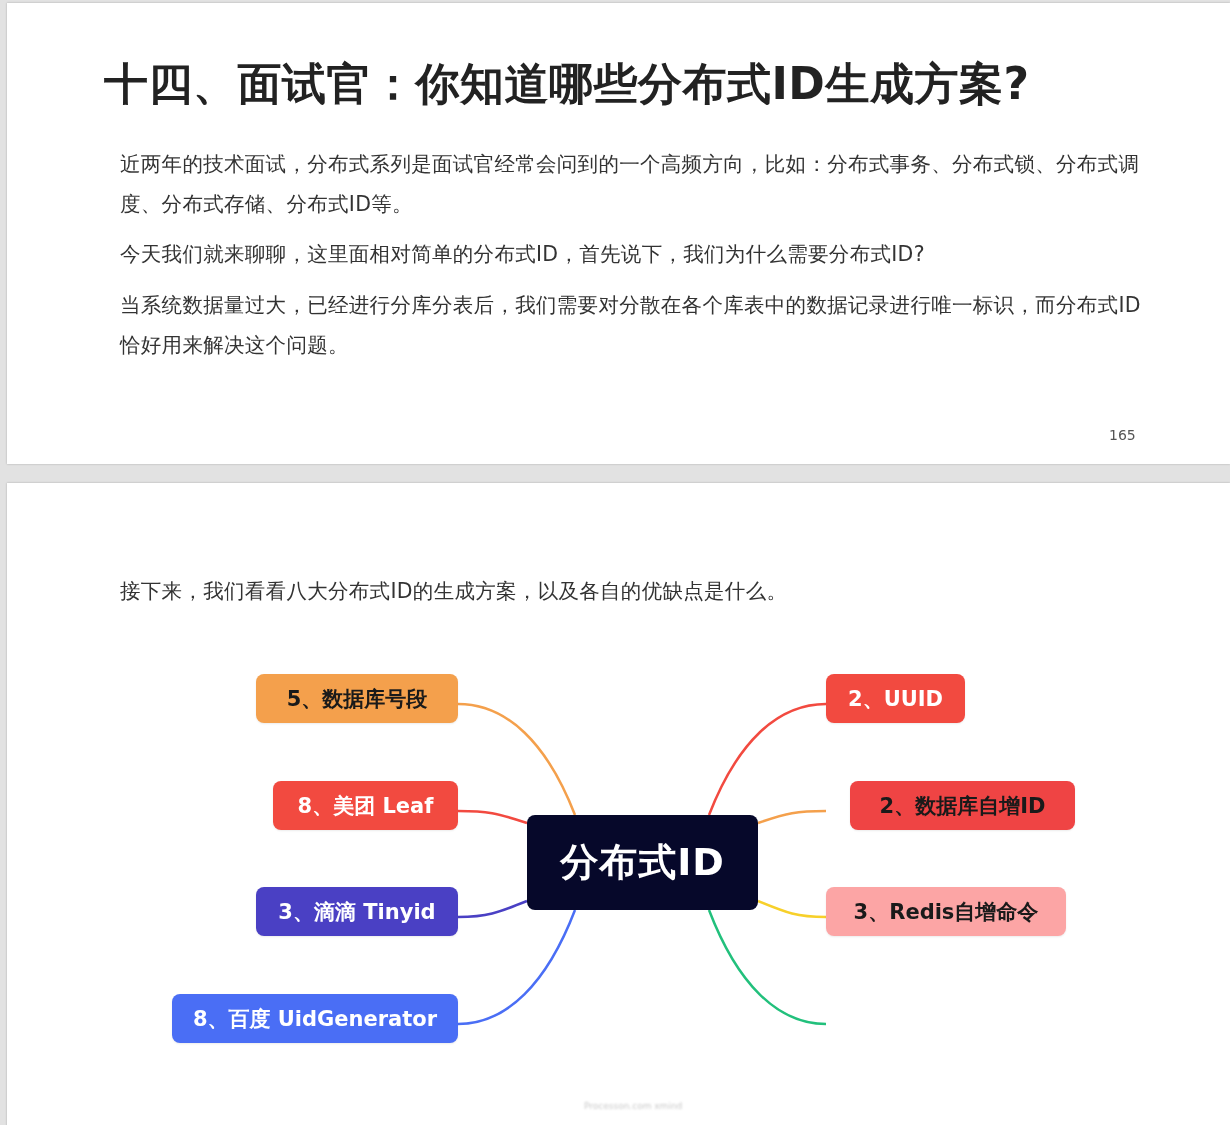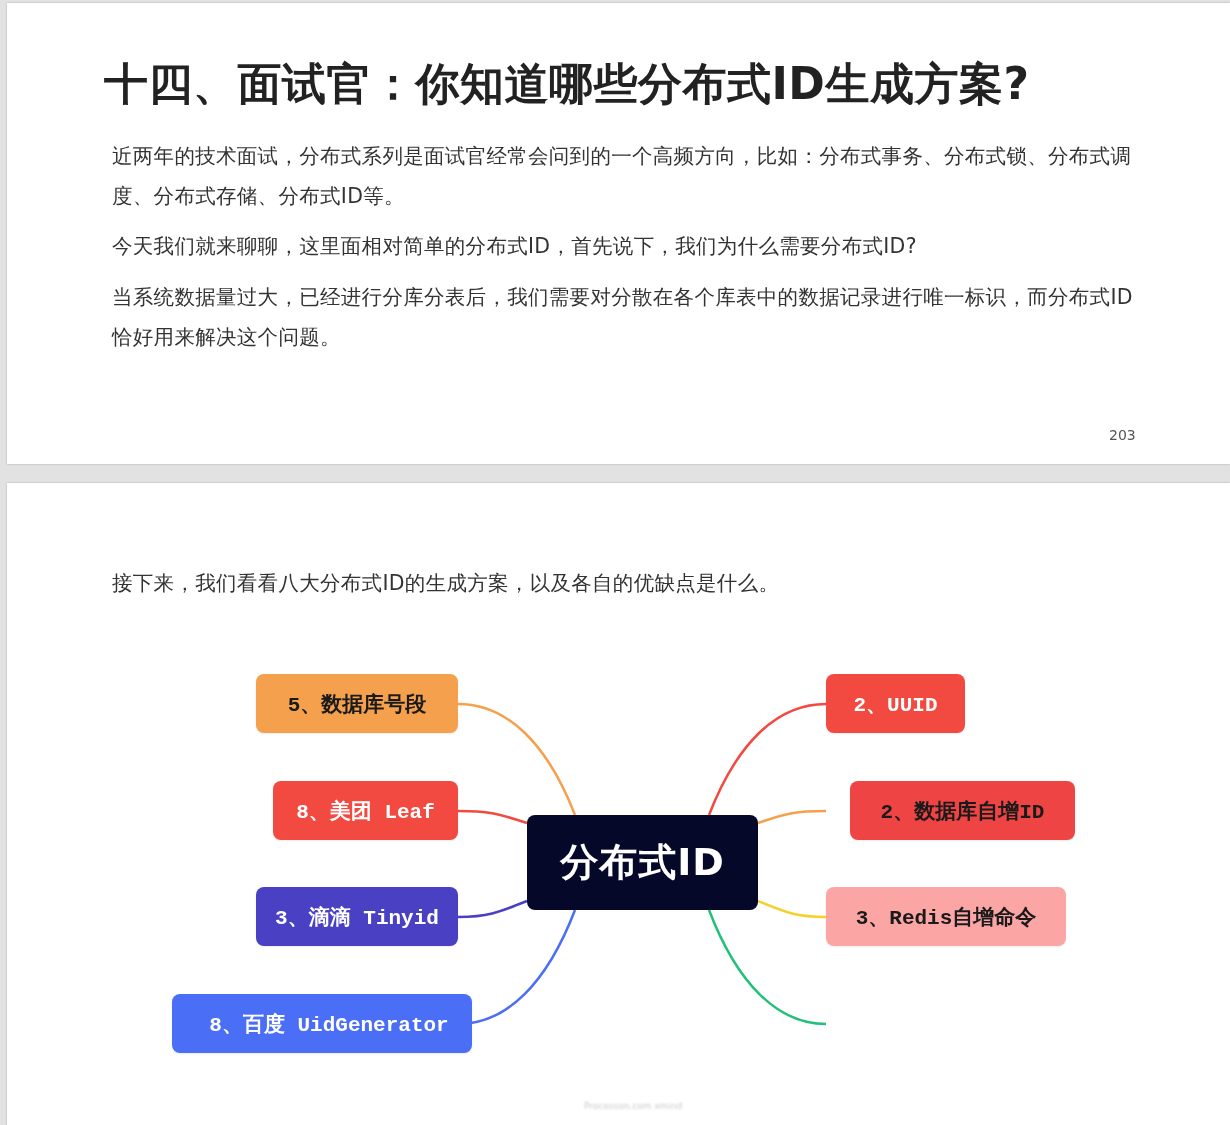--- a/index.html
+++ b/index.html
@@ -35,21 +35,21 @@
       font-size: 44px;
       font-weight: bold;
       color: #222222;
       letter-spacing: 0.5px;
       white-space: nowrap;
     }
     .para {
       position: absolute;
       left: 97px;
       width: 1030px;
-      margin: 8px;
+      margin: 16px;
       font-size: 20.5px;
       line-height: 40px;
       color: #333333;
       letter-spacing: 0.3px;
     }
     .p1 { top: 125px; }
     .p2 { top: 215px; }
     .p3 { top: 266px; }
     .page-number {
       position: absolute;
@@ -67,30 +67,29 @@
       top: 0;
       width: 1223px;
       height: 660px;
     }
     .mindmap svg {
       position: absolute;
       left: 0; top: 0;
     }
     .node {
       position: absolute;
-      height: 59px;
+      height: 49px;
       border-radius: 8px;
       display: flex;
       align-items: center;
       justify-content: center;
       font-size: 21px;
       font-weight: bold;
       white-space: nowrap;
       box-shadow: 0 1px 2px rgba(0,0,0,0.08);
-      font-family: Liberation Mono, monospace;
     }
     .center-node {
       position: absolute;
       left: 520px;
       top: 332px;
       width: 231px;
       height: 95px;
       background: #06082a;
       border-radius: 8px;
       color: #ffffff;
@@ -114,21 +113,21 @@
 </head>
 <body>
 
 <div class="viewer">
 
   <div class="page page-1">
     <h1 class="title">十四、面试官：你知道哪些分布式ID生成方案?</h1>
     <p class="para p1">近两年的技术面试，分布式系列是面试官经常会问到的一个高频方向，比如：分布式事务、分布式锁、分布式调度、分布式存储、分布式ID等。</p>
     <p class="para p3">当系统数据量过大，已经进行分库分表后，我们需要对分散在各个库表中的数据记录进行唯一标识，而分布式ID恰好用来解决这个问题。</p>
     <p class="para p2">今天我们就来聊聊，这里面相对简单的分布式ID，首先说下，我们为什么需要分布式ID?</p>
-    <div class="page-number">203</div>
+    <div class="page-number">165</div>
   </div>
 
   <div class="page page-2">
     <p class="para p4">接下来，我们看看八大分布式ID的生成方案，以及各自的优缺点是什么。</p>
 
     <div class="mindmap">
       <svg width="1223" height="660" viewBox="0 0 1223 660">
 
         <path d="M702 332 C 730 260, 770 221, 819 221" stroke="#f24a40" stroke-width="2.5" fill="none"></path>
 
@@ -149,19 +148,19 @@
 
       <div class="center-node">分布式ID</div>
 
       <div class="node" style="left:819px; top:191px; width:139px; background:#f24a40; color:#ffffff;">2、UUID</div>
       <div class="node" style="left:843px; top:298px; width:225px; background:#ef4444; color:#1a1a1a;">2、数据库自增ID</div>
       <div class="node" style="left:819px; top:404px; width:240px; background:#fca5a5; color:#1a1a1a;">3、Redis自增命令</div>
 
       <div class="node" style="left:249px; top:191px; width:202px; background:#f4a04c; color:#1a1a1a;">5、数据库号段</div>
       <div class="node" style="left:266px; top:298px; width:185px; background:#f24a40; color:#ffffff;">8、美团 Leaf</div>
       <div class="node" style="left:249px; top:404px; width:202px; background:#4a40c4; color:#ffffff;">3、滴滴 Tinyid</div>
-      <div class="node" style="left:165px; top:511px; width:286px; background:#4a6ef5; color:#ffffff;padding-left:14px;">8、百度 UidGenerator</div>
+      <div class="node" style="left:165px; top:511px; width:286px; background:#4a6ef5; color:#ffffff;">8、百度 UidGenerator</div>
 
       <div class="watermark">Processon.com  xmind</div>
     </div>
   </div>
 
 </div>
 
 </body></html>

